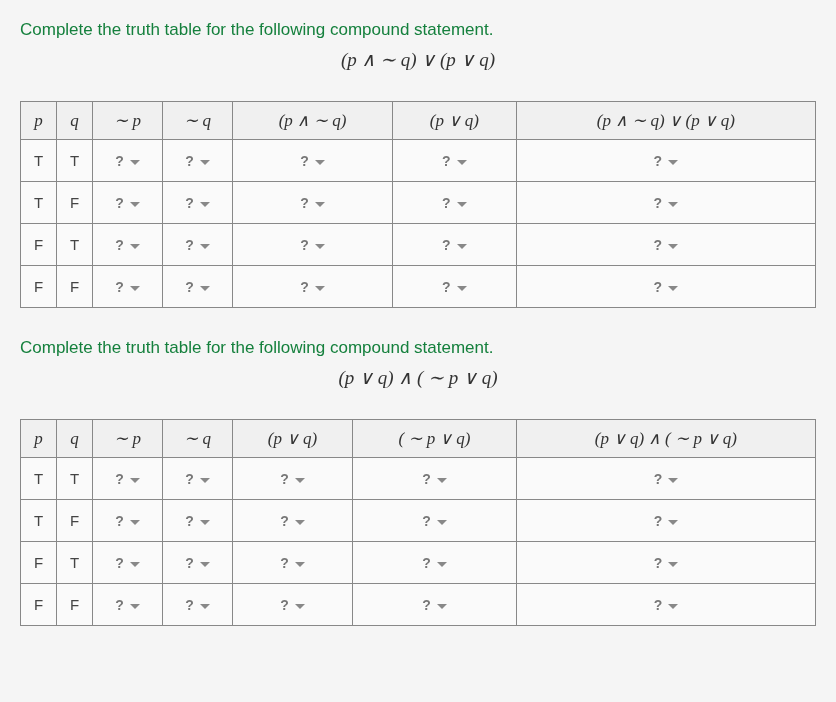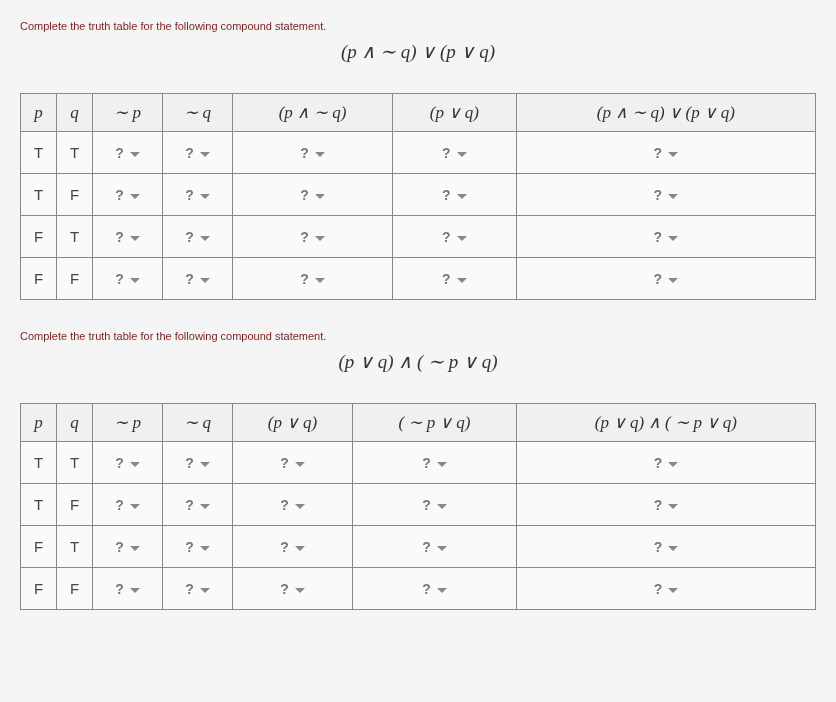--- a/index.html
+++ b/index.html
@@ -8,22 +8,22 @@
       box-sizing: border-box;
     }
     body {
       font-family: 'Segoe UI', Arial, sans-serif;
       background: #f5f5f5;
       padding: 20px;
       width: 836px;
       color: #333;
     }
     .instruction {
-      font-size: 11px;
-      color: #7f1d1d;
+      font-size: 17px;
+      color: #15803d;
       margin-bottom: 8px;
     }
     .formula {
       font-family: 'Georgia', serif;
       font-size: 19px;
       text-align: center;
       margin-bottom: 30px;
       color: #333;
       font-style: italic;
     }

